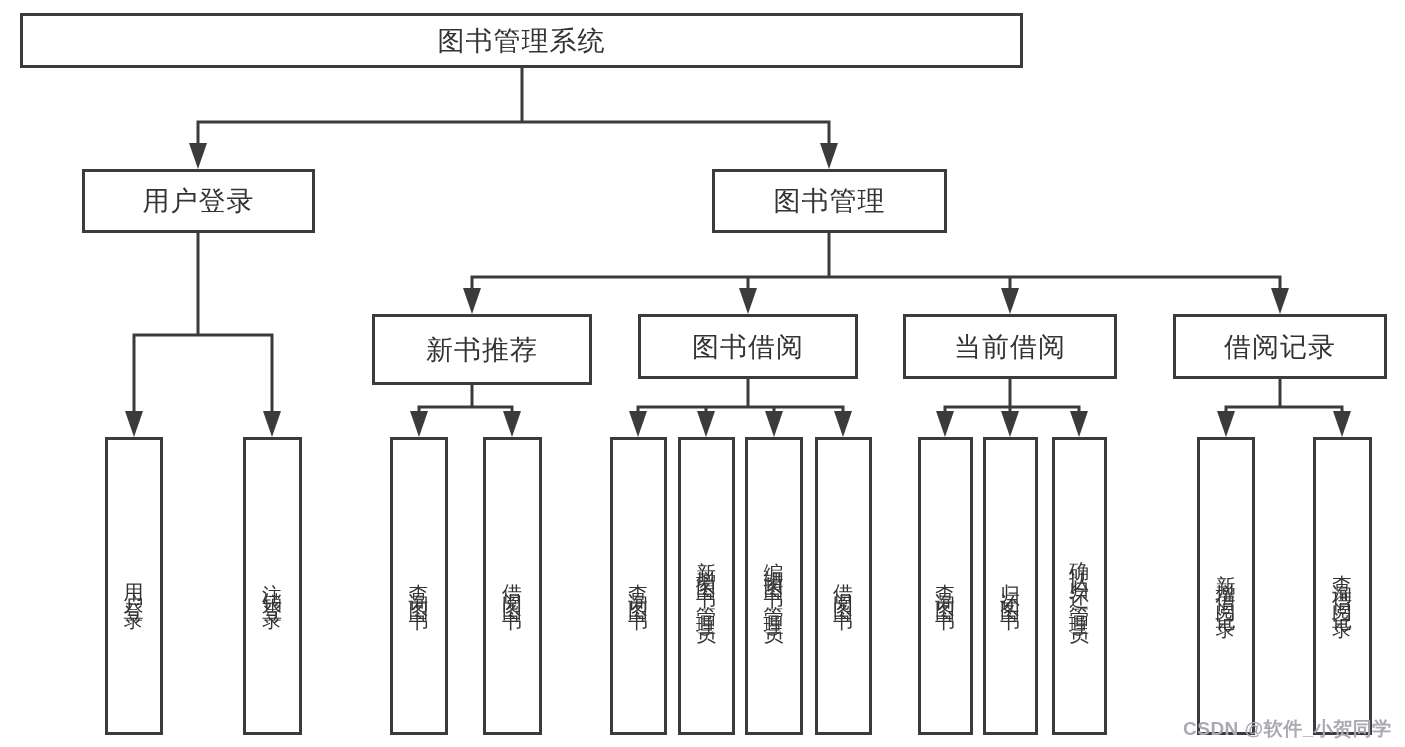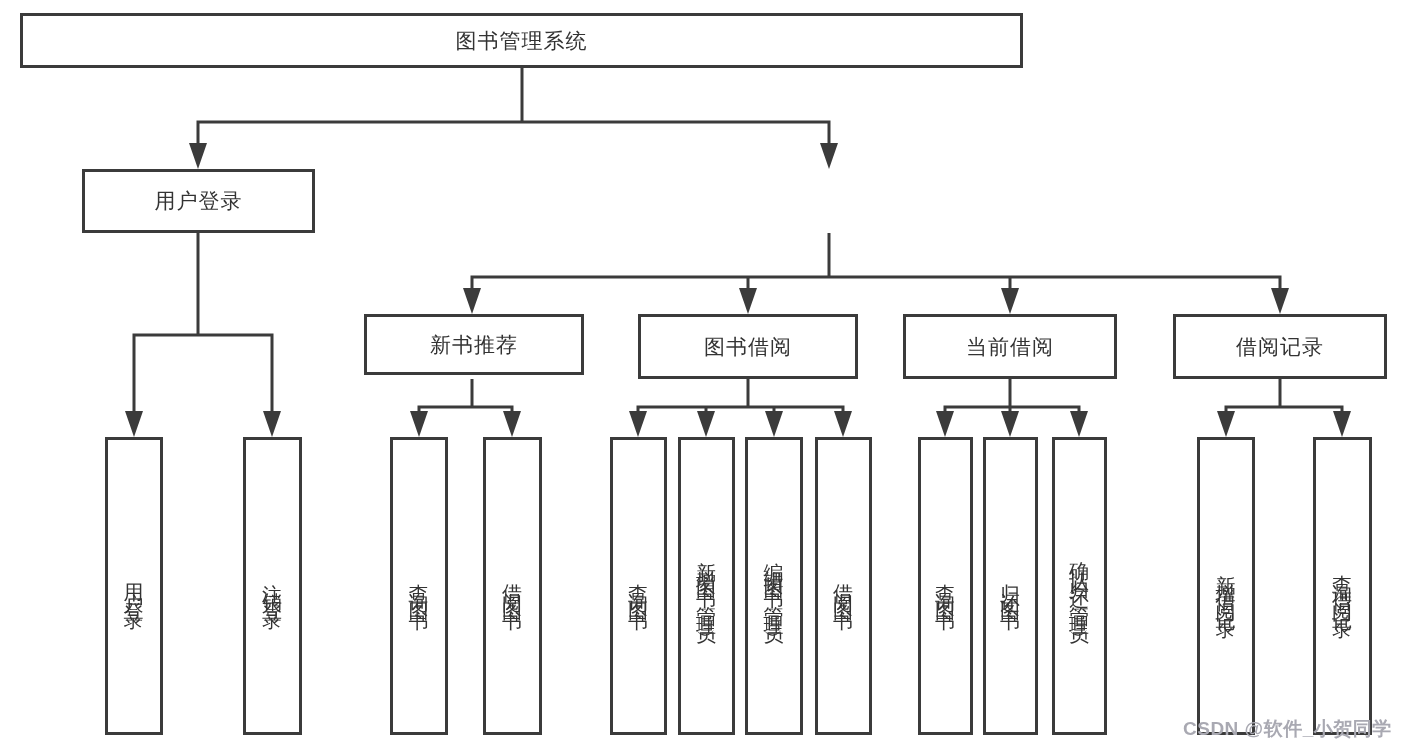--- a/index.html
+++ b/index.html
@@ -21,21 +21,21 @@
   .connector line,.connector polyline{
     stroke:var(--line);stroke-width:3;fill:none;stroke-linejoin:miter;
   }
   .connector polygon{fill:var(--line);stroke:none;}
   .node{
     position:absolute;
     box-sizing:border-box;
     border:3px solid var(--line);
     background:var(--bg);
     display:flex;align-items:center;justify-content:center;
-    font-size:21px;letter-spacing:1px;
+    font-size:27px;letter-spacing:1px;
     color:var(--text);
   }
   .leaf{
     position:absolute;
     top:437px;height:298px;
     box-sizing:border-box;
     border:3px solid var(--line);
     background:var(--bg);
     display:flex;align-items:center;justify-content:center;
   }
@@ -110,22 +110,25 @@
     <polygon points="1333,411 1351,411 1342,437"></polygon>
   </svg>
 
   <div class="node" style="left:20px;top:13px;width:1003px;height:55px">
     <span>图书管理系统</span>
   </div>
 
   <div class="node" style="left:82px;top:169px;width:233px;height:64px">
     <span>用户登录</span>
   </div>
+  <div class="node" style="left:712px;top:169px;width:235px;height:64px">
+    <span>图书管理</span>
+  </div>
 
-  <div class="node" style="left:364px;top:314px;width:220px;height:61px">
+  <div class="node" style="left:372px;top:314px;width:220px;height:71px">
     <span>新书推荐</span>
   </div>
   <div class="node" style="left:903px;top:314px;width:214px;height:65px">
     <span>当前借阅</span>
   </div>
   <div class="node" style="left:638px;top:314px;width:220px;height:65px">
     <span>图书借阅</span>
   </div>
   <div class="node" style="left:1173px;top:314px;width:214px;height:65px">
     <span>借阅记录</span>

